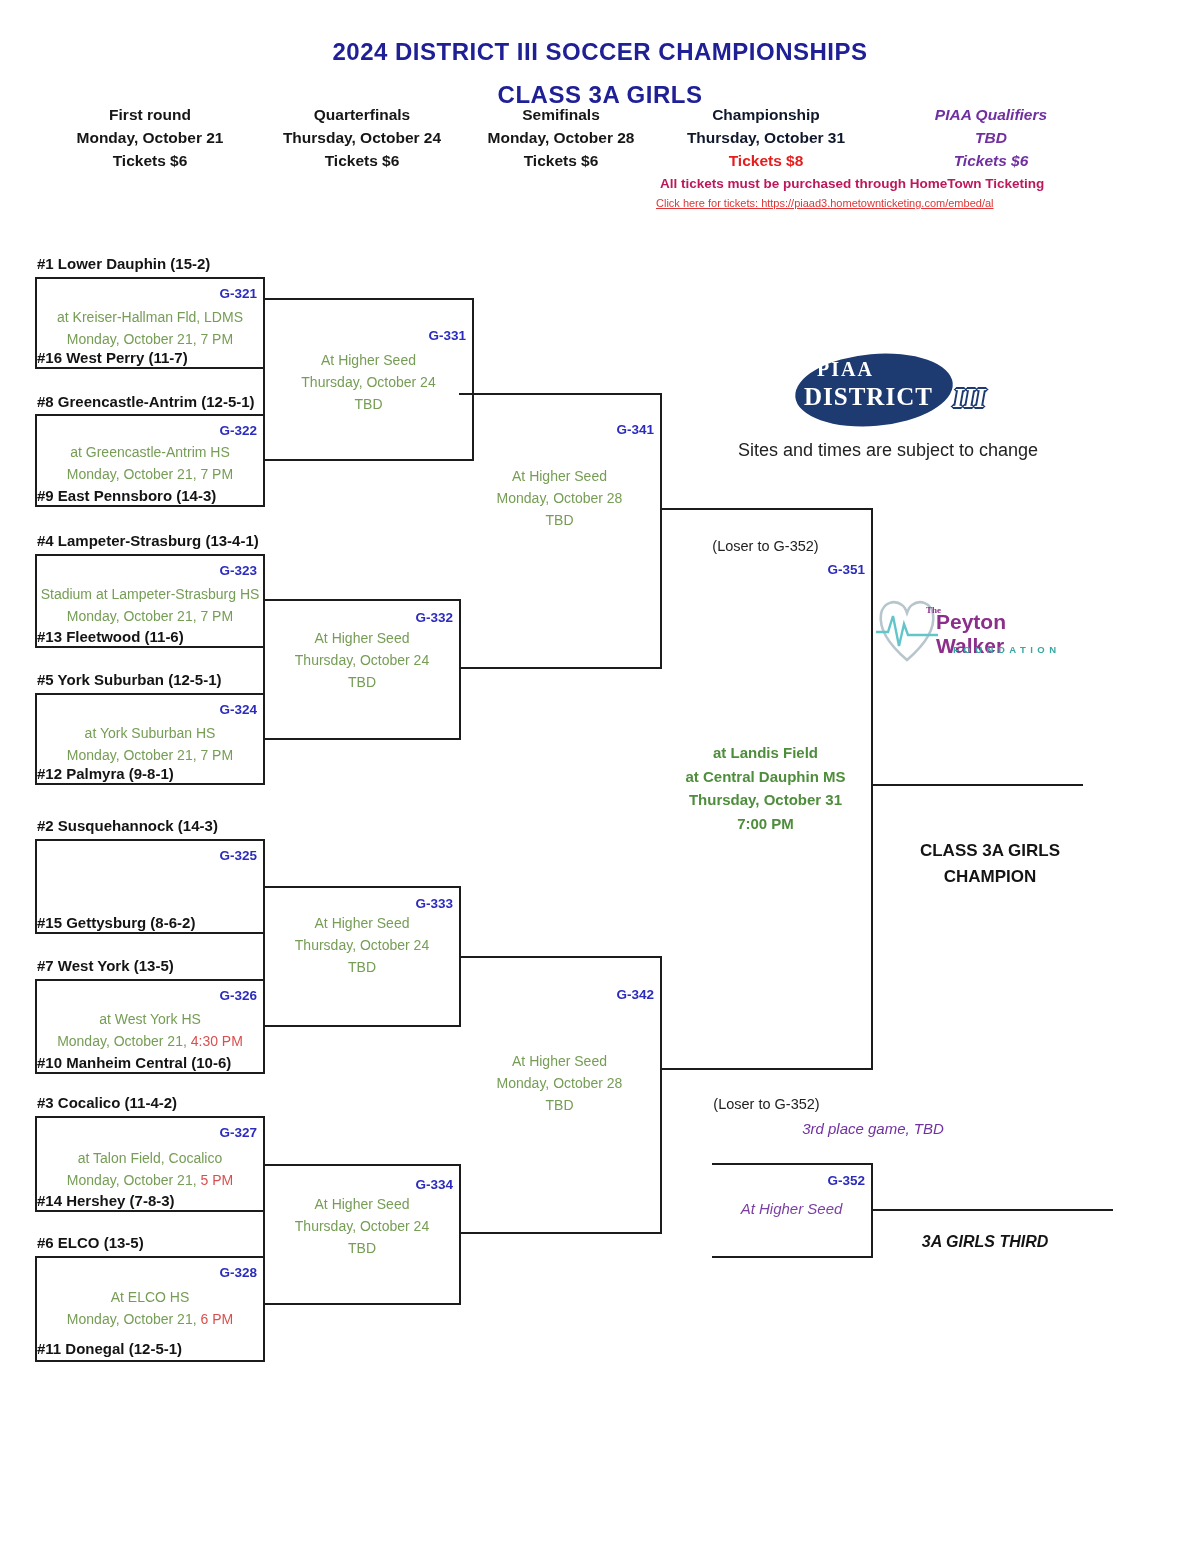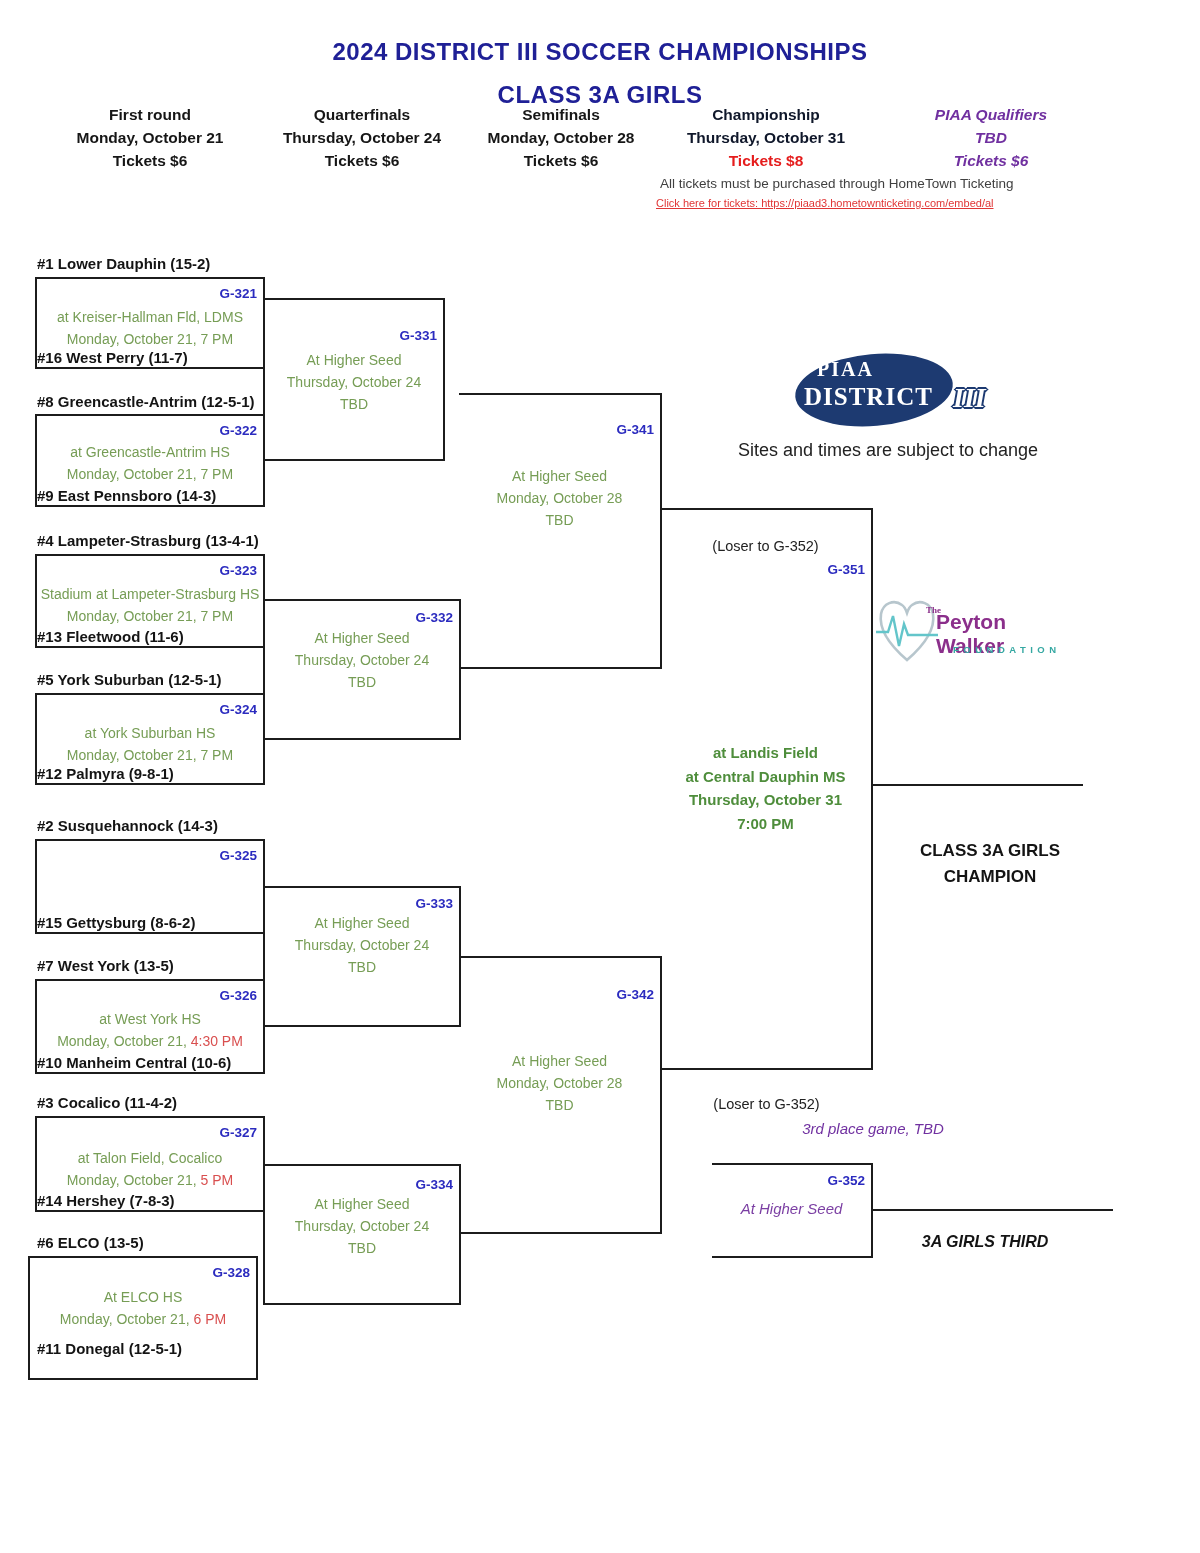--- a/index.html
+++ b/index.html
@@ -14,21 +14,21 @@
   .team{position:absolute;font-weight:bold;font-size:15px;color:#141414;white-space:nowrap;line-height:16px;}
   .hline{position:absolute;border-top:2px solid #1c1c1c;height:0;}
   
   .title{position:absolute;left:0;top:30px;width:1200px;text-align:center;
          font-size:24px;font-weight:bold;color:#1f2096;line-height:43px;letter-spacing:.5px;}
   .rcol{position:absolute;top:103px;width:220px;text-align:center;font-weight:bold;
         font-size:15.5px;line-height:23px;color:#161616;}
   .rcol.blue div.l1,.rcol.blue div.l2{color:#0f172a;}
   .rcol.blue div.l3{color:#e51d1d;}
   .rcol.purple{color:#7030a0;font-style:italic;}
-  .notice{position:absolute;color:#404040;font-weight:normal;font-size:13.5px;white-space:nowrap;}
+  .notice{position:absolute;color:#be185d;font-weight:bold;font-size:13.5px;white-space:nowrap;}
   .tlink{position:absolute;color:#e03535;font-size:11px;text-decoration:underline;white-space:nowrap;cursor:pointer;}
   .note-b{position:absolute;text-align:center;font-weight:bold;font-size:15px;color:#161616;}
   .note-r{position:absolute;text-align:center;font-size:18px;color:#222;}
   .loser{position:absolute;left:0;right:0;text-align:center;font-size:14.5px;color:#222;}
   .loser-abs{position:absolute;text-align:center;font-size:14.5px;color:#222;}
   .purpit{color:#7030a0;font-style:italic;}
   .champ-green{position:absolute;left:0;right:0;text-align:center;color:#4e8d3b;
                font-weight:bold;font-size:15px;line-height:23.5px;}
   .final-label{position:absolute;text-align:center;font-weight:bold;font-size:17px;line-height:26px;color:#141414;}
   .third-label{position:absolute;text-align:center;font-weight:bold;font-style:italic;font-size:16px;color:#141414;}
@@ -184,29 +184,29 @@
   <div class="box" style="left:35px;top:1116px;width:230px;height:96px">
     <div class="glabel" style="top:7px">G-327</div>
     <div class="info" style="top:29px">
       <div>at Talon Field, Cocalico</div>
       <div><span>Monday, October 21, </span><span class="redt">5 PM</span></div>
     </div>
   </div>
 
   <div class="team" style="left:37px;top:1235px">#6 ELCO (13-5)</div>
   <div class="team" style="left:37px;top:1341px">#11 Donegal (12-5-1)</div>
-  <div class="box" style="left:28px;top:1256px;width:230px;height:124px">
+  <div class="box" style="left:35px;top:1256px;width:230px;height:106px">
     <div class="glabel" style="top:7px">G-328</div>
     <div class="info" style="top:28px">
       <div>At ELCO HS</div>
       <div><span>Monday, October 21, </span><span class="redt">6 PM</span></div>
     </div>
   </div>
 
-  <div class="box" style="left:263px;top:298px;width:182px;height:163px">
+  <div class="box" style="left:263px;top:298px;width:211px;height:163px">
     <div class="glabel" style="top:28px">G-331</div>
     <div class="info" style="top:49px">
       <div>At Higher Seed</div>
       <div>Thursday, October 24</div>
       <div>TBD</div>
     </div>
   </div>
   <div class="box" style="left:263px;top:599px;width:198px;height:141px">
     <div class="glabel" style="top:9px">G-332</div>
     <div class="info" style="top:26px">

